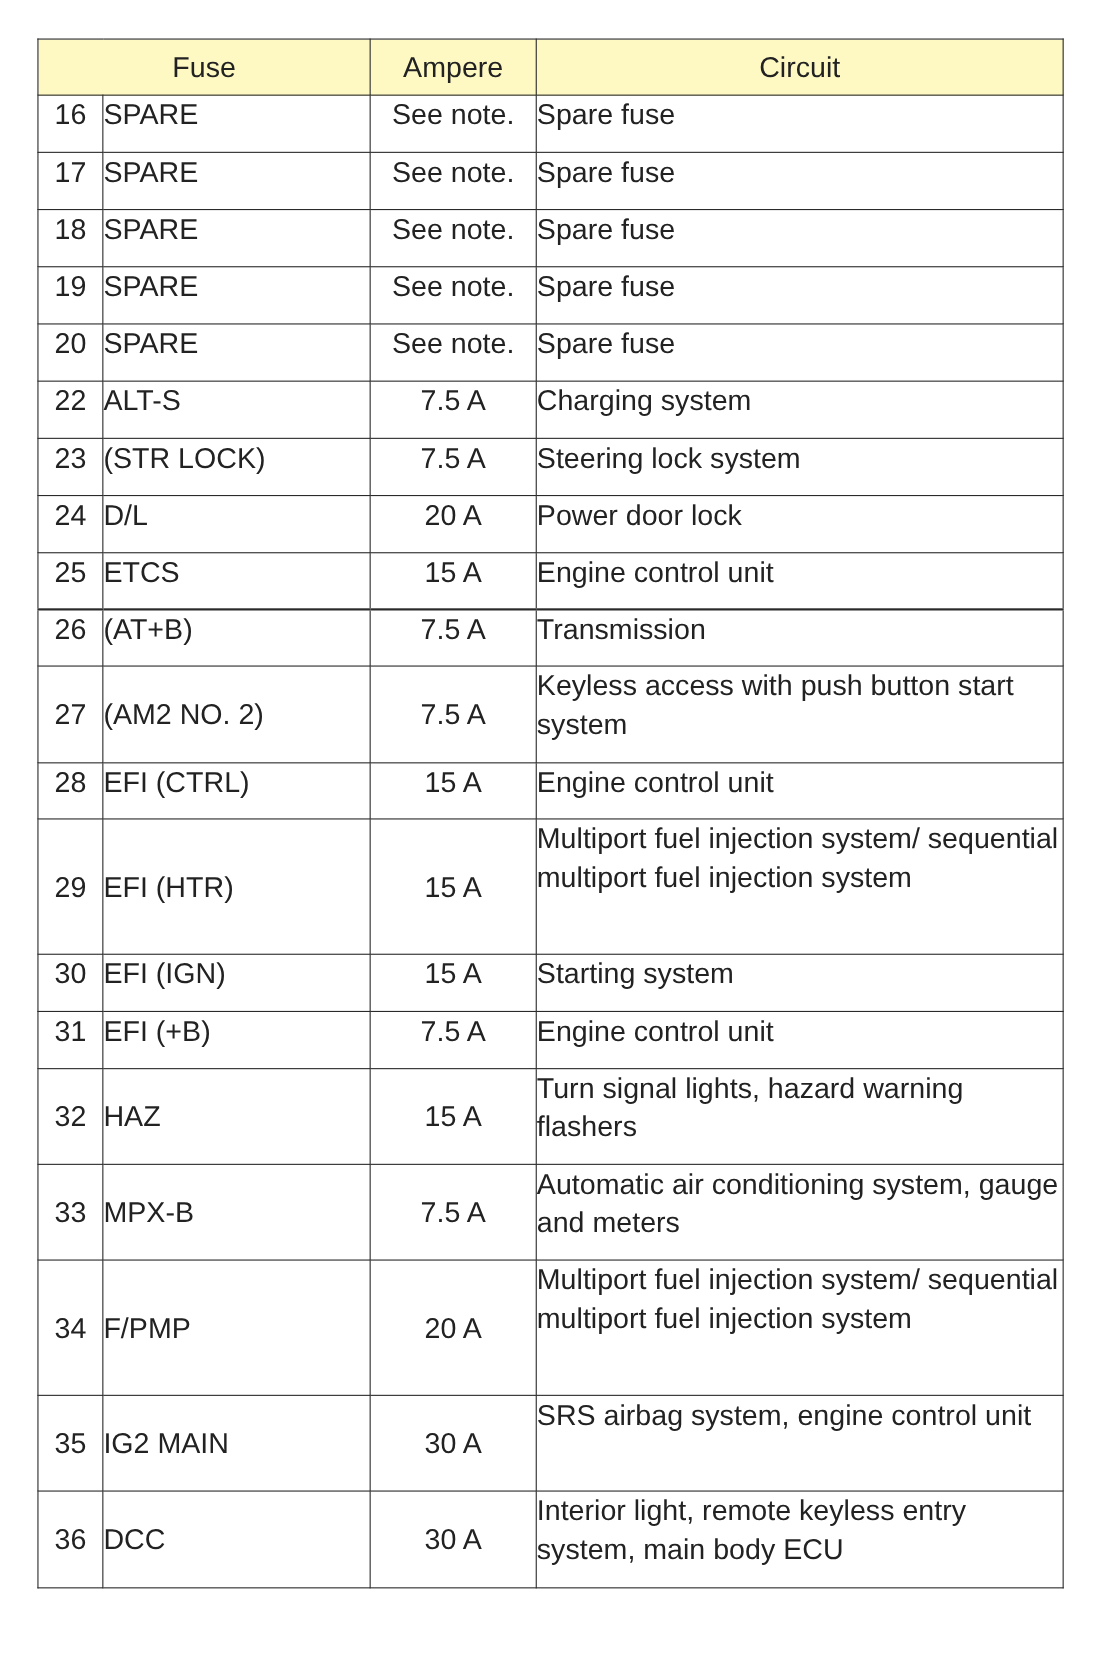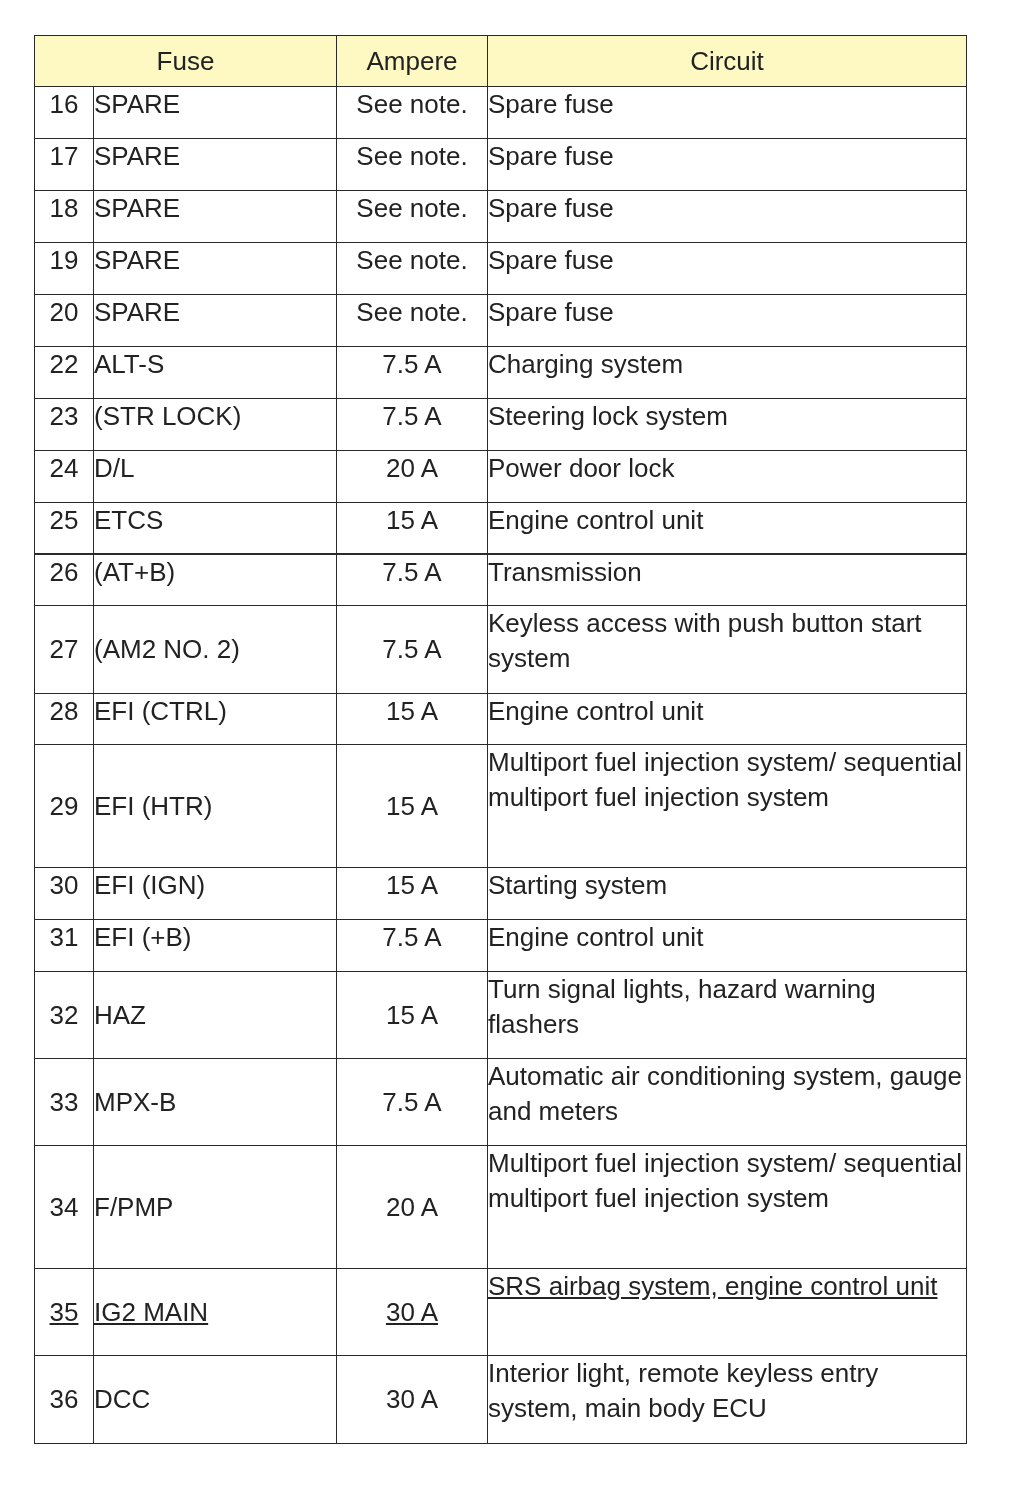--- a/index.html
+++ b/index.html
@@ -137,21 +137,21 @@
         <td class="name">MPX-B</td>
         <td class="amp">7.5 A</td>
         <td class="circ">Automatic air conditioning system, gauge and meters</td>
       </tr>
       <tr class="mid" style="height: 123px;">
         <td class="num">34</td>
         <td class="name">F/PMP</td>
         <td class="amp">20 A</td>
         <td class="circ">Multiport fuel injection system/ sequential multiport fuel injection system</td>
       </tr>
-      <tr class="mid" style="height: 87px; text-decoration: underline;">
+      <tr class="mid" style="height: 87px;">
         <td class="num">35</td>
         <td class="name">IG2 MAIN</td>
         <td class="amp">30 A</td>
         <td class="circ">SRS airbag system, engine control unit</td>
       </tr>
       <tr class="mid" style="height: 88px; padding-left: 32px;">
         <td class="num">36</td>
         <td class="name">DCC</td>
         <td class="amp">30 A</td>
         <td class="circ">Interior light, remote keyless entry system, main body ECU</td>

